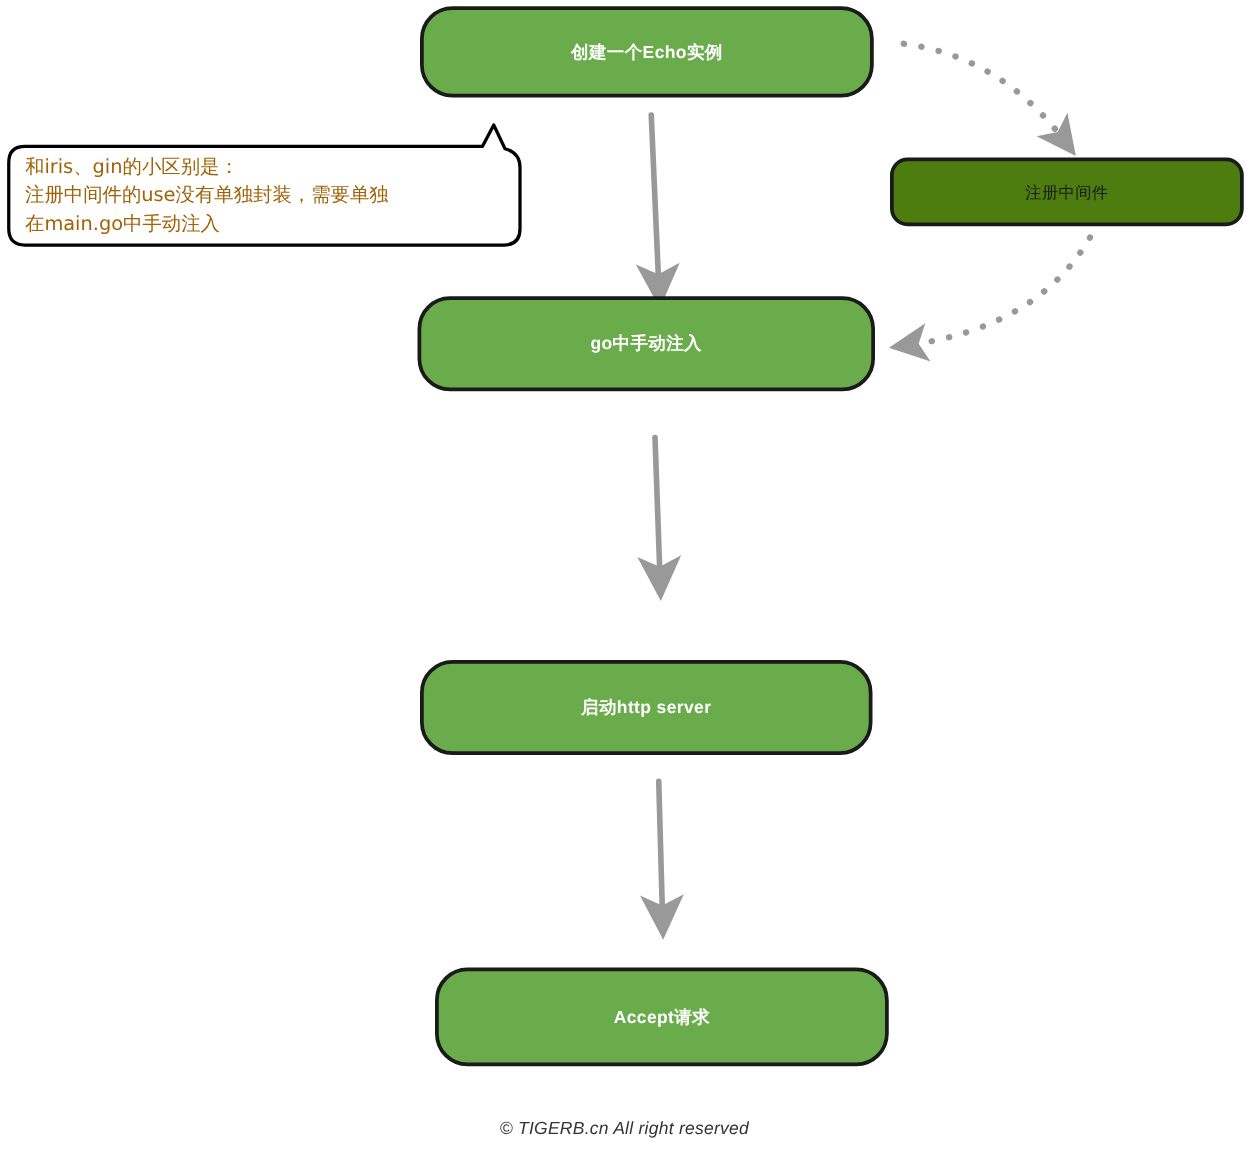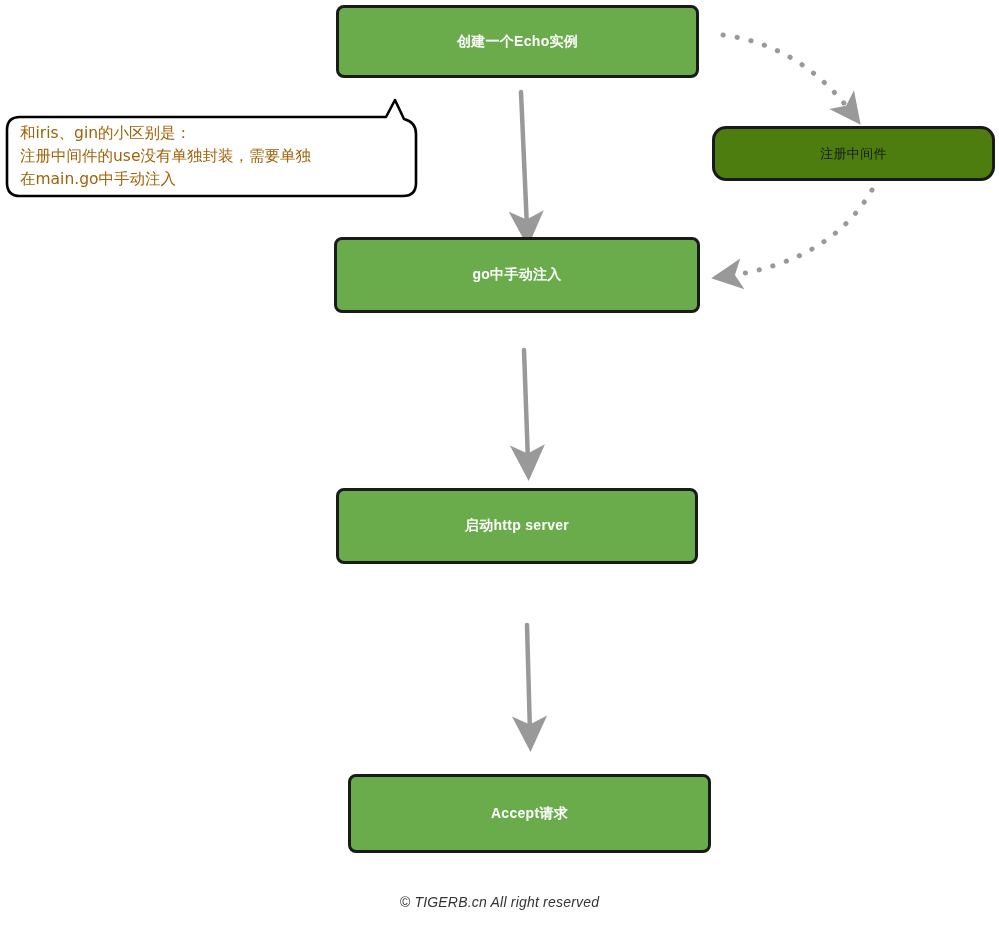--- a/index.html
+++ b/index.html
@@ -21,41 +21,41 @@
     height: 934px;
   }
   .node {
     position: absolute;
     box-sizing: border-box;
     display: flex;
     align-items: center;
     justify-content: center;
     text-align: center;
     border: 3px solid #1a1a1a;
-    border-radius: 8px;
+    border-radius: 26px;
     font-size: 14px;
     letter-spacing: 0.3px;
     z-index: 3;
   }
   .node-green {
     background: #6aac4c;
     color: #ffffff;
     font-weight: bold;
   }
   .node-gray {
     background: #4d7c0f;
     color: #1a1a1a;
     font-weight: normal;
     font-size: 13px;
   }
   #node-create-echo   { left: 336px; top: 5px;   width: 363px; height: 73px; }
   #node-register-mw   { left: 712px; top: 126px; width: 283px; height: 55px;
                         border-width: 3px; border-radius: 14px; }
   #node-register-route{ left: 334px; top: 237px; width: 366px; height: 76px; }
-  #node-start-http    { left: 336px; top: 488px; width: 362px; height: 76px; }
+  #node-start-http    { left: 336px; top: 528px; width: 362px; height: 76px; }
   #node-accept-req    { left: 348px; top: 774px; width: 363px; height: 79px; }
 
   .callout {
     position: absolute;
     left: 6px;
     top: 112px;
     width: 410px;
     height: 85px;
     z-index: 4;
   }

